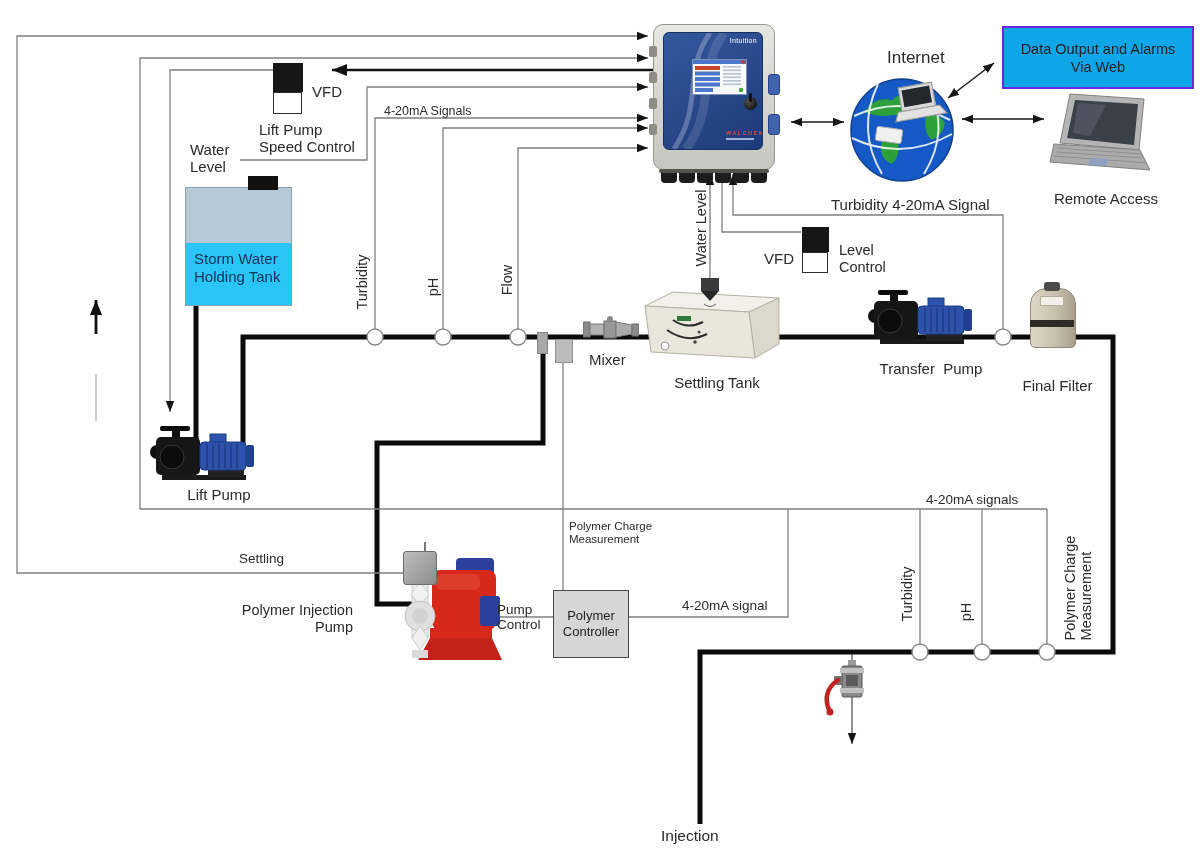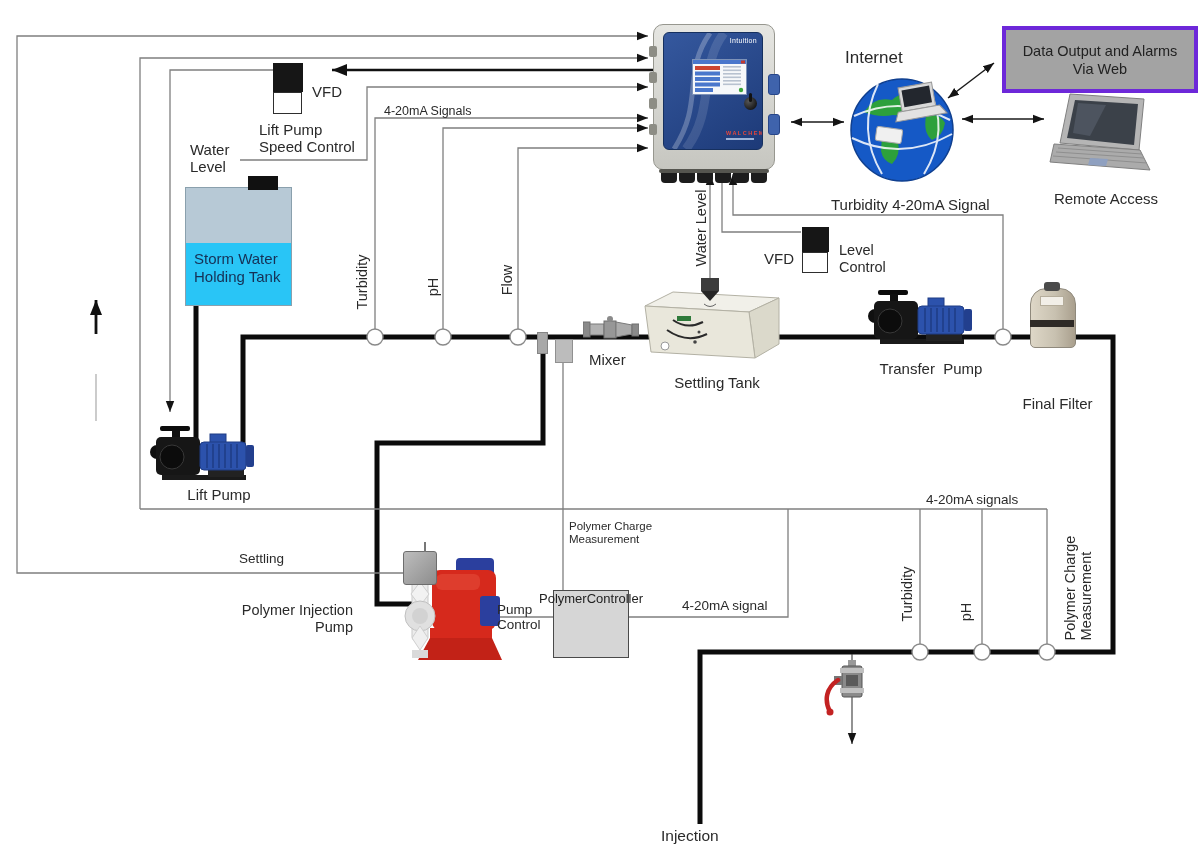--- a/index.html
+++ b/index.html
@@ -5,43 +5,43 @@
   html,body{margin:0;padding:0;background:#fff;}
   .canvas{position:relative;width:1200px;height:860px;background:#fff;overflow:hidden;
           font-family:"Liberation Sans",sans-serif;color:#222;}
   .abs{position:absolute;}
   svg.wires{position:absolute;left:0;top:0;}
   .lbl{position:absolute;white-space:nowrap;color:#2a2a2a;font-size:15px;line-height:17px;}
   .lbl.s11{font-size:11.5px;line-height:13px;}
   .lbl.s12{font-size:12.5px;line-height:14px;}
   .lbl.s13{font-size:13.5px;line-height:15px;}
   .lbl.s14{font-size:14.5px;line-height:16.5px;}
-  .lbl.s16{font-size:17px;}
+  .lbl.s16{font-size:17px;margin-left:42px;}
   .lbl.center{text-align:center;}
   .lbl.right{text-align:right;}
   .lbl span{display:block;}
   .rot{position:absolute;white-space:nowrap;transform:translate(-50%,-50%) rotate(-90deg);
        font-size:14.5px;line-height:16px;color:#2a2a2a;}
   .rot span{display:block;}
   
-  .databox{position:absolute;left:1002px;top:26px;width:188px;height:59px;border:4px solid #6d28d9;
-           background:#a3a3a3;display:flex;flex-direction:column;justify-content:center;text-align:center;
+  .databox{position:absolute;left:1002px;top:26px;width:188px;height:59px;border:2px solid #6d28d9;
+           background:#0ea5e9;display:flex;flex-direction:column;justify-content:center;text-align:center;
            font-size:14.5px;line-height:18px;}
   
   .stank{position:absolute;left:185px;top:187px;width:105px;height:117px;border:1px solid #8aa0ad;}
   .stank .topw{position:absolute;left:0;top:0;right:0;height:55px;background:#b7c9d6;}
   .stank .botw{position:absolute;left:0;bottom:0;right:0;height:62px;background:#29c5f6;}
   .stank .txt{position:absolute;left:8px;top:62px;font-size:15px;line-height:18px;color:#163055;}
   .tsensor{position:absolute;left:248px;top:176px;width:30px;height:14px;background:#111;}
   
   .vfd-b{position:absolute;background:#161616;}
   .vfd-w{position:absolute;background:#fff;border:1.5px solid #2e2e2e;}
   
   .pctrl{position:absolute;left:553px;top:590px;width:74px;height:66px;background:#d6d6d6;
-         border:1.5px solid #4a4a4a;display:flex;flex-direction:row;justify-content:center;
+         border:1.5px solid #4a4a4a;display:flex;flex-direction:column;justify-content:center;
          text-align:center;font-size:13px;line-height:16px;color:#222;}
   
   .filter{position:absolute;left:1030px;top:282px;width:44px;height:66px;}
   .filter .body{position:absolute;left:0;top:6px;width:44px;height:58px;border-radius:16px 16px 5px 5px;
         background:linear-gradient(90deg,#ded7c7,#c8c1b0 55%,#a99f8d);border:1px solid #8f897c;}
   .filter .cap{position:absolute;left:14px;top:0;width:16px;height:9px;background:#4b4b4b;border-radius:3px;}
   .filter .band{position:absolute;left:0;top:38px;width:44px;height:7px;background:#2e2a26;}
   .filter .tag{position:absolute;left:10px;top:14px;width:22px;height:8px;background:#f2efe8;border:1px solid #b5ad9b;}
   
   .fit1{position:absolute;left:537px;top:332px;width:9px;height:20px;background:#a8a8a8;border:1px solid #858585;}
@@ -388,21 +388,21 @@
   <div class="lbl center" style="left:667px;top:374px;width:100px">Settling Tank</div>
 
   <div class="lbl" style="left:764px;top:250px">VFD</div>
   <div class="lbl s14" style="left:839px;top:242px">
     <span>Level</span>
       <span>Control</span>
   </div>
   <div class="lbl" style="left:831px;top:196px">Turbidity 4-20mA Signal</div>
 
   <div class="lbl center" style="left:876px;top:360px;width:110px;white-space:pre">Transfer  Pump</div>
-  <div class="lbl center" style="left:1015px;top:395px;width:85px">Final Filter</div>
+  <div class="lbl center" style="left:1015px;top:377px;width:85px">Final Filter</div>
   <div class="lbl center" style="left:181px;top:486px;width:76px">Lift Pump</div>
 
   <div class="lbl s13" style="left:239px;top:551px">Settling</div>
   <div class="lbl s14 right" style="left:225px;top:602px;width:128px">
     <span>Polymer Injection</span>
       <span>Pump</span>
   </div>
   <div class="lbl s13" style="left:497px;top:602px">
     <span>Pump</span>
       <span>Control</span>

